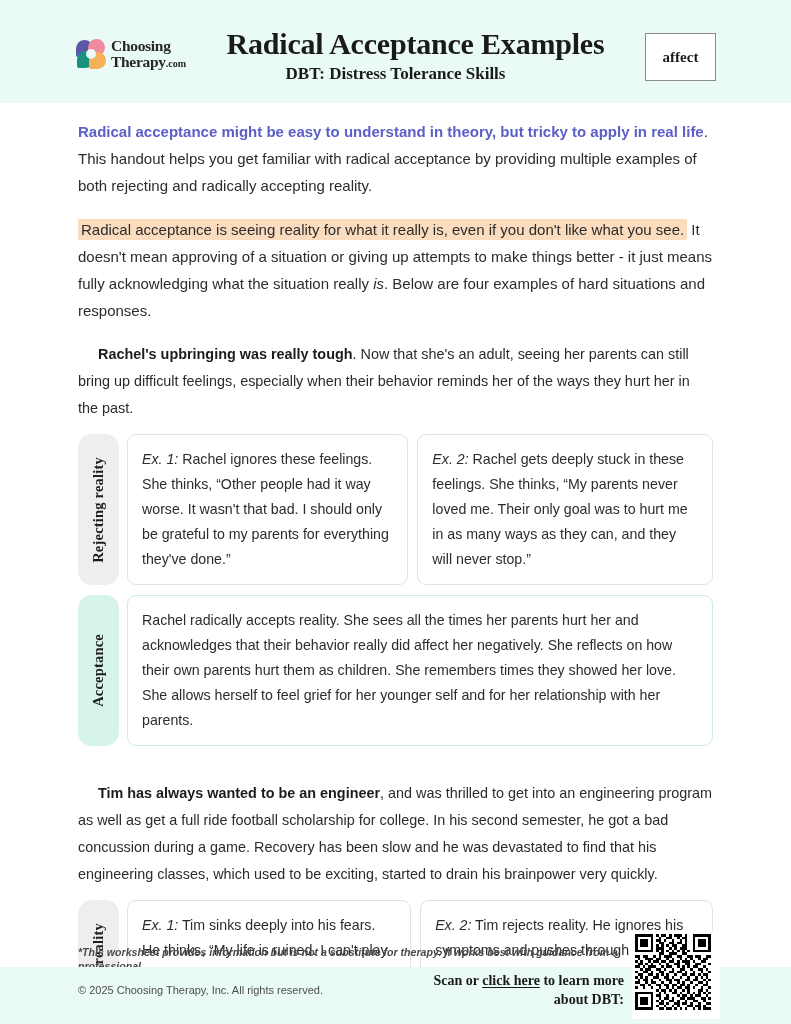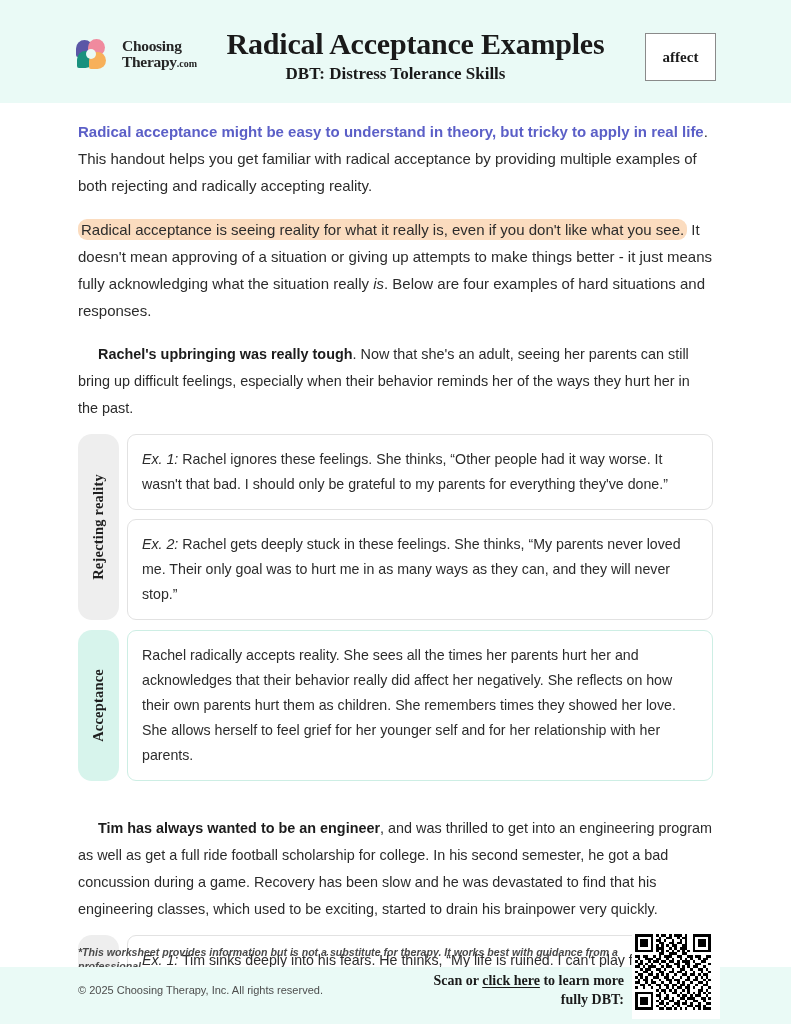--- a/index.html
+++ b/index.html
@@ -23,21 +23,21 @@
     width: 791px;
     height: 103px;
     background: #eafaf6;
   }
   .logo-wrap {
     position: absolute;
     left: 76px;
     top: 38px;
     display: flex;
     align-items: center;
-    gap: 16px;
+    gap: 5px;
   }
   .logo-mark {
     width: 30px; height: 30px;
     position: relative;
   }
   .logo-mark span {
     position: absolute;
     width: 17px; height: 17px;
     border-radius: 9px 9px 9px 2px;
   }
@@ -117,21 +117,21 @@
     font-size: 15px;
     line-height: 27px;
     color: #2c2c2c;
   }
   .intro-lead {
     color: #5b5fc7;
     font-weight: bold;
   }
   .hl {
     background: #fbdcbf;
-    border-radius: 9px;
+    border-radius: 1px;
     padding: 2px 3px;
     box-decoration-break: clone;
     -webkit-box-decoration-break: clone;
   }
   .bold { font-weight: bold; color: #1c1c1c; margin-left: 20px; }
   .ital { font-style: italic; }
 
   .scenario-para {
     margin: 0 0 12px 0;
     font-size: 14.4px;
@@ -159,21 +159,20 @@
     font-family: "Liberation Serif", serif;
     font-weight: bold;
     font-size: 14.5px;
     letter-spacing: 0.2px;
     color: #1e1e1e;
     white-space: nowrap;
   }
   .boxes {
     flex: 1 1 auto;
     display: flex;
-    flex-direction: column;
     gap: 9px;
   }
   .ex-box {
     border: 1px solid #e2e2e2;
     border-radius: 9px;
     background: #ffffff;
     padding: 12px 14px 12px 14px;
     font-size: 14.2px;
     line-height: 25px;
     color: #2c2c2c;
@@ -306,21 +305,21 @@
     </div>
   </div>
 
 </div>
 
 <div class="disclaimer">*This worksheet provides information but is not a substitute for therapy. It works best with guidance from a professional.</div>
 <div class="footer-band"></div>
 <div class="copyright">© 2025 Choosing Therapy, Inc. All rights reserved.</div>
 <div class="scan-text">
   <span>Scan or </span><u>click here</u><span> to learn more</span><br>
-  <span>fully DBT:</span>
+  <span>about DBT:</span>
 </div>
 <div class="qr">
   <svg width="76" height="76" viewBox="0 0 29 29" shape-rendering="crispEdges">
     <rect width="29" height="29" fill="#ffffff"></rect>
     <g fill="#000000">
       <rect x="0" y="0" width="7" height="1"></rect>
         <rect x="8" y="0" width="1" height="1"></rect>
         <rect x="10" y="0" width="2" height="1"></rect>
         <rect x="13" y="0" width="1" height="1"></rect>
         <rect x="15" y="0" width="3" height="1"></rect>

